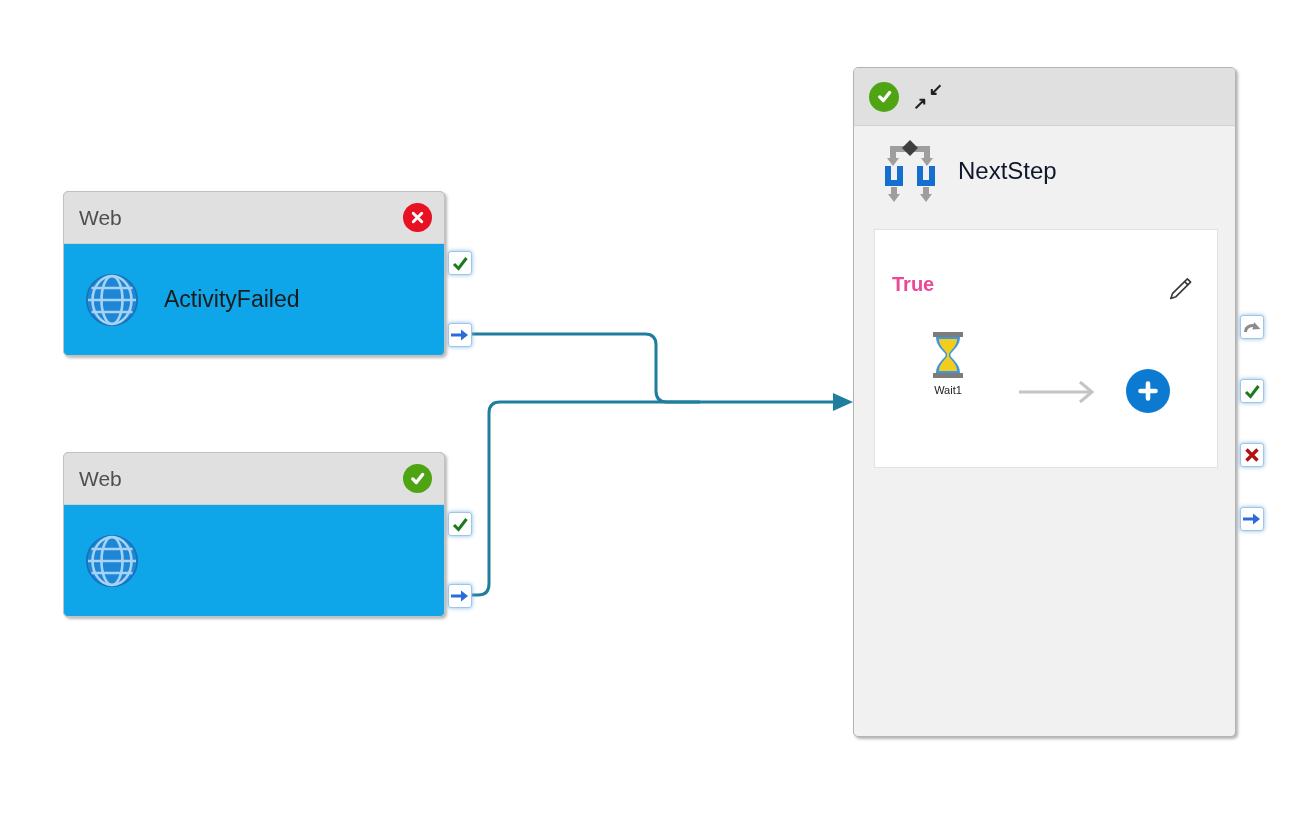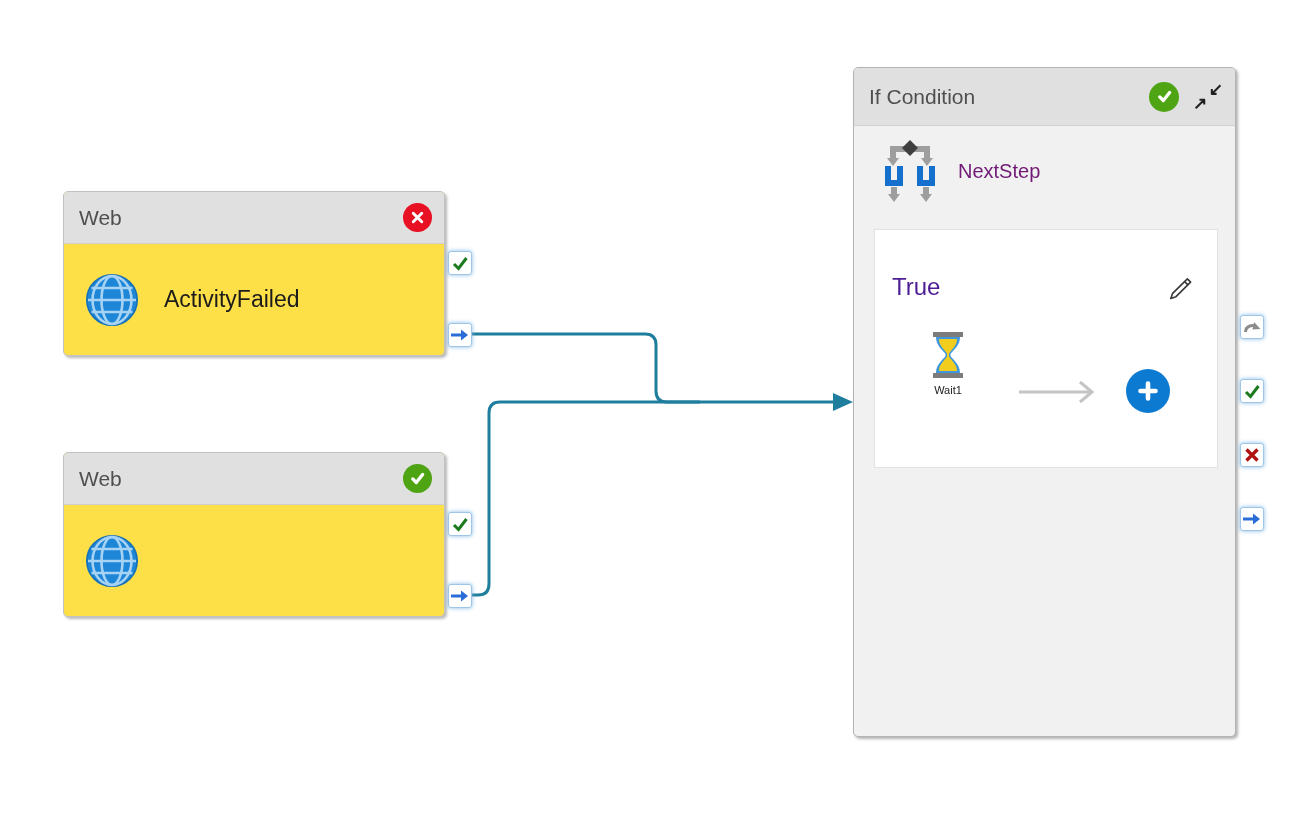--- a/index.html
+++ b/index.html
@@ -8,21 +8,21 @@
     font-family:"Liberation Sans", sans-serif;
     -webkit-font-smoothing:antialiased;
   }
   
   #connections{position:absolute;left:0;top:0;z-index:0;}
   .conn{fill:none;stroke:var(--connector-line,#1f7e9e);stroke-width:3;}
   .conn-head{fill:var(--connector-line,#1f7e9e);}
 
   
   .activity-node{
-    position:absolute;width:382px;height:165px;background:#fde047;
+    position:absolute;width:382px;height:165px;background:#0ea5e9;
     border:1px solid #c2c2c2;border-radius:5px;box-shadow:2px 2px 3px rgba(0,0,0,.28);
     z-index:1;box-sizing:border-box;
   }
   #node-failed{left:63px;top:191px;}
   #node-succeeded{left:63px;top:452px;}
   .node-header{
     height:52px;background:var(--node-header-gray,#e0e0e0);
     border-bottom:1px solid #cfcfcf;border-radius:4px 4px 0 0;
     display:flex;align-items:center;padding:0 12px 0 15px;box-sizing:border-box;
   }
@@ -52,29 +52,29 @@
     height:58px;background:var(--node-header-gray,#e0e0e0);border-bottom:1px solid #d2d2d2;
     border-radius:4px 4px 0 0;display:flex;align-items:center;padding:0 12px 0 15px;box-sizing:border-box;
   }
   .if-header .node-type{font-size:21px;}
   .if-header .status-circle{width:30px;height:30px;margin-right:14px;}
   .collapse-icon{position:relative;width:30px;height:32px;flex:none;color:#1f1f1f;}
   .collapse-icon span{position:absolute;font-size:17px;font-weight:bold;line-height:1;}
   .collapse-icon .arr-dl{right:0;top:0;}
   .collapse-icon .arr-ur{left:0;bottom:1px;}
   .if-activity-row{display:flex;align-items:center;gap:20px;padding:14px 0 0 28px;}
-  .if-name{font-size:20px;color:#701a75;text-align:right;}
+  .if-name{font-size:24px;color:#0f172a;text-align:right;}
 
   .branch-card{
     position:absolute;left:20px;width:344px;height:239px;background:#ffffff;
     border:1px solid #e2e2e2;box-sizing:border-box;
   }
   #card-true{top:161px;}
   #card-false{top:407px;}
-  .branch-label{position:absolute;left:17px;font-size:24px;font-weight:normal;color:#4c1d95;}
+  .branch-label{position:absolute;left:17px;font-size:20px;font-weight:bold;color:#ec4899;}
   #card-true .branch-label{top:43px;}
   #card-false .branch-label{top:59px;}
   .pencil-btn{position:absolute;right:24px;width:26px;height:26px;cursor:pointer;}
   #card-true .pencil-btn{top:46px;}
   #card-false .pencil-btn{top:62px;}
 
   .wait-activity{position:absolute;left:43px;top:102px;width:60px;text-align:center;cursor:pointer;}
   .wait-label{display:block;font-size:11px;color:#222;margin-top:2px;}
   .branch-arrow{position:absolute;left:142px;top:149px;}
   .plus-btn{
@@ -162,21 +162,20 @@
   <div class="port web-port-completion">
     <svg width="20" height="18" viewBox="0 0 20 18">
         <line x1="1" y1="9" x2="11" y2="9" style="stroke:var(--port-arrow-blue,#2a6cd8)" stroke-width="3"></line>
         <polygon points="11,3.5 18,9 11,14.5" style="fill:var(--port-arrow-blue,#2a6cd8)"></polygon>
       </svg>
   </div>
 </div>
 
 <div id="node-if">
   <div class="if-header">
-    <span class="node-type">If Condition</span>
     <span class="status-circle status-success">
       <svg width="19" height="19" viewBox="0 0 24 24">
           <path d="M6 12.5 l4.5 4.5 L18.5 7" stroke="#fff" stroke-width="4.2" stroke-linecap="round" stroke-linejoin="round" fill="none"></path>
         </svg>
     </span>
     <span class="collapse-icon">
       <span class="arr-dl">↙</span>
       <span class="arr-ur">↗</span>
     </span>
   </div>

